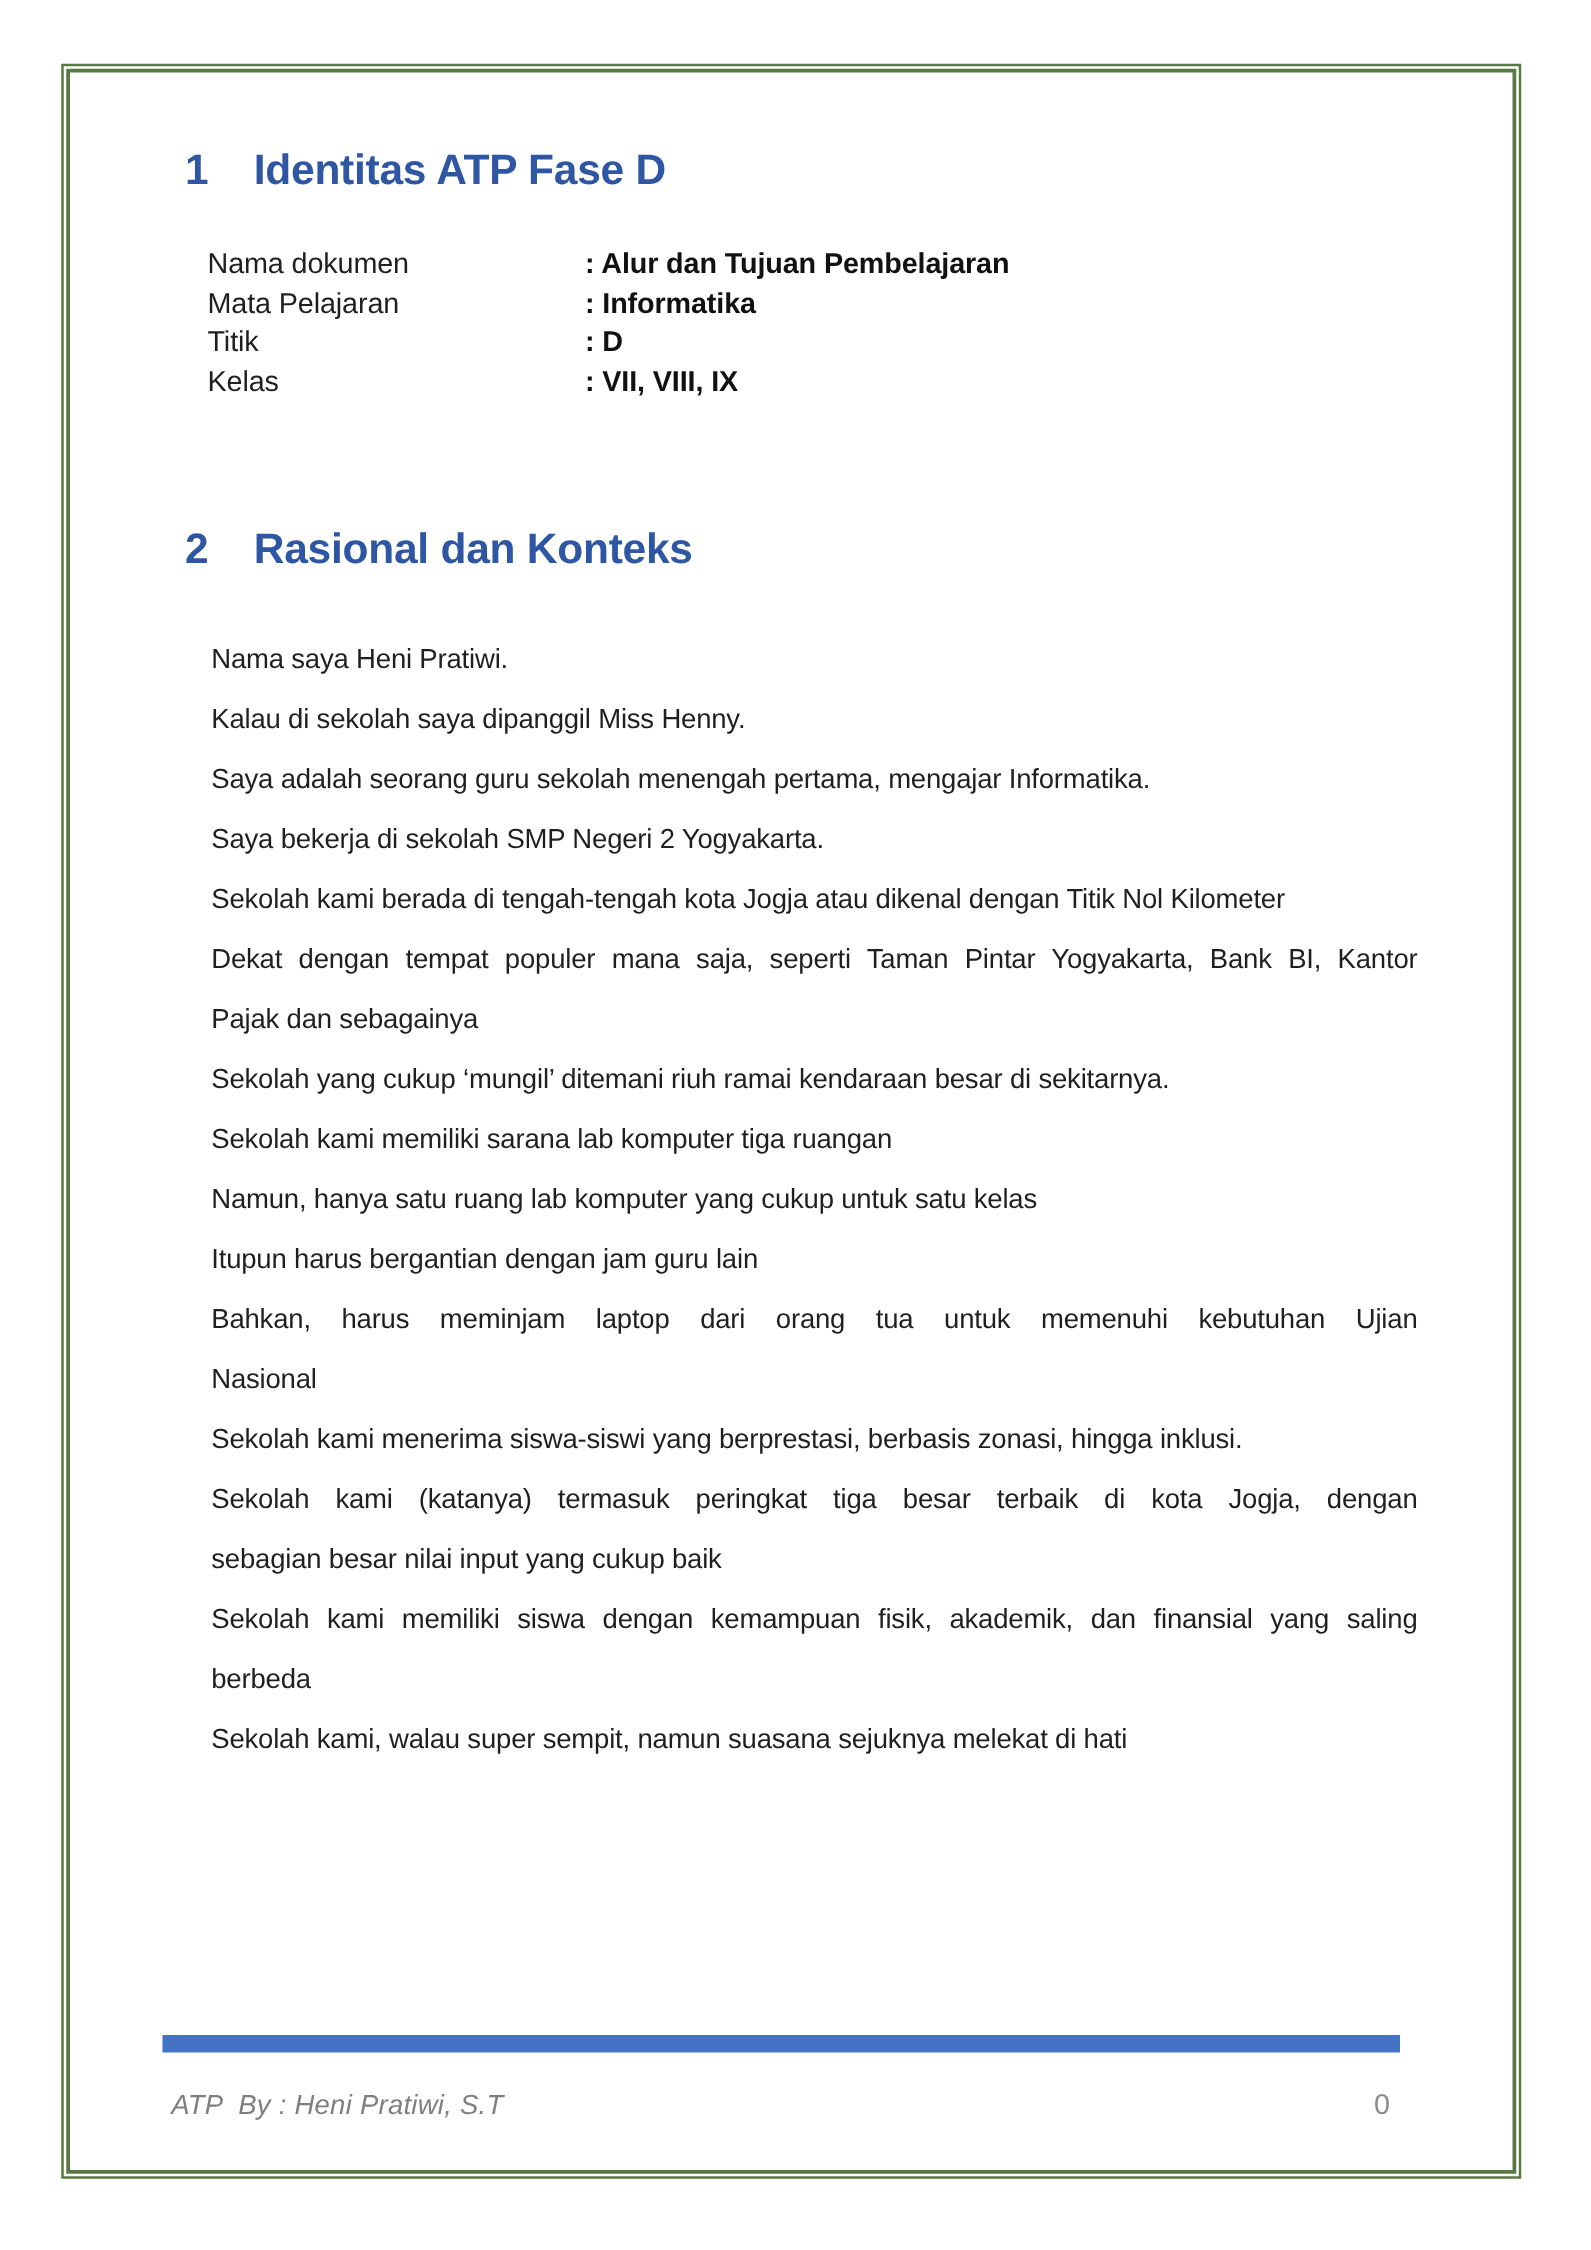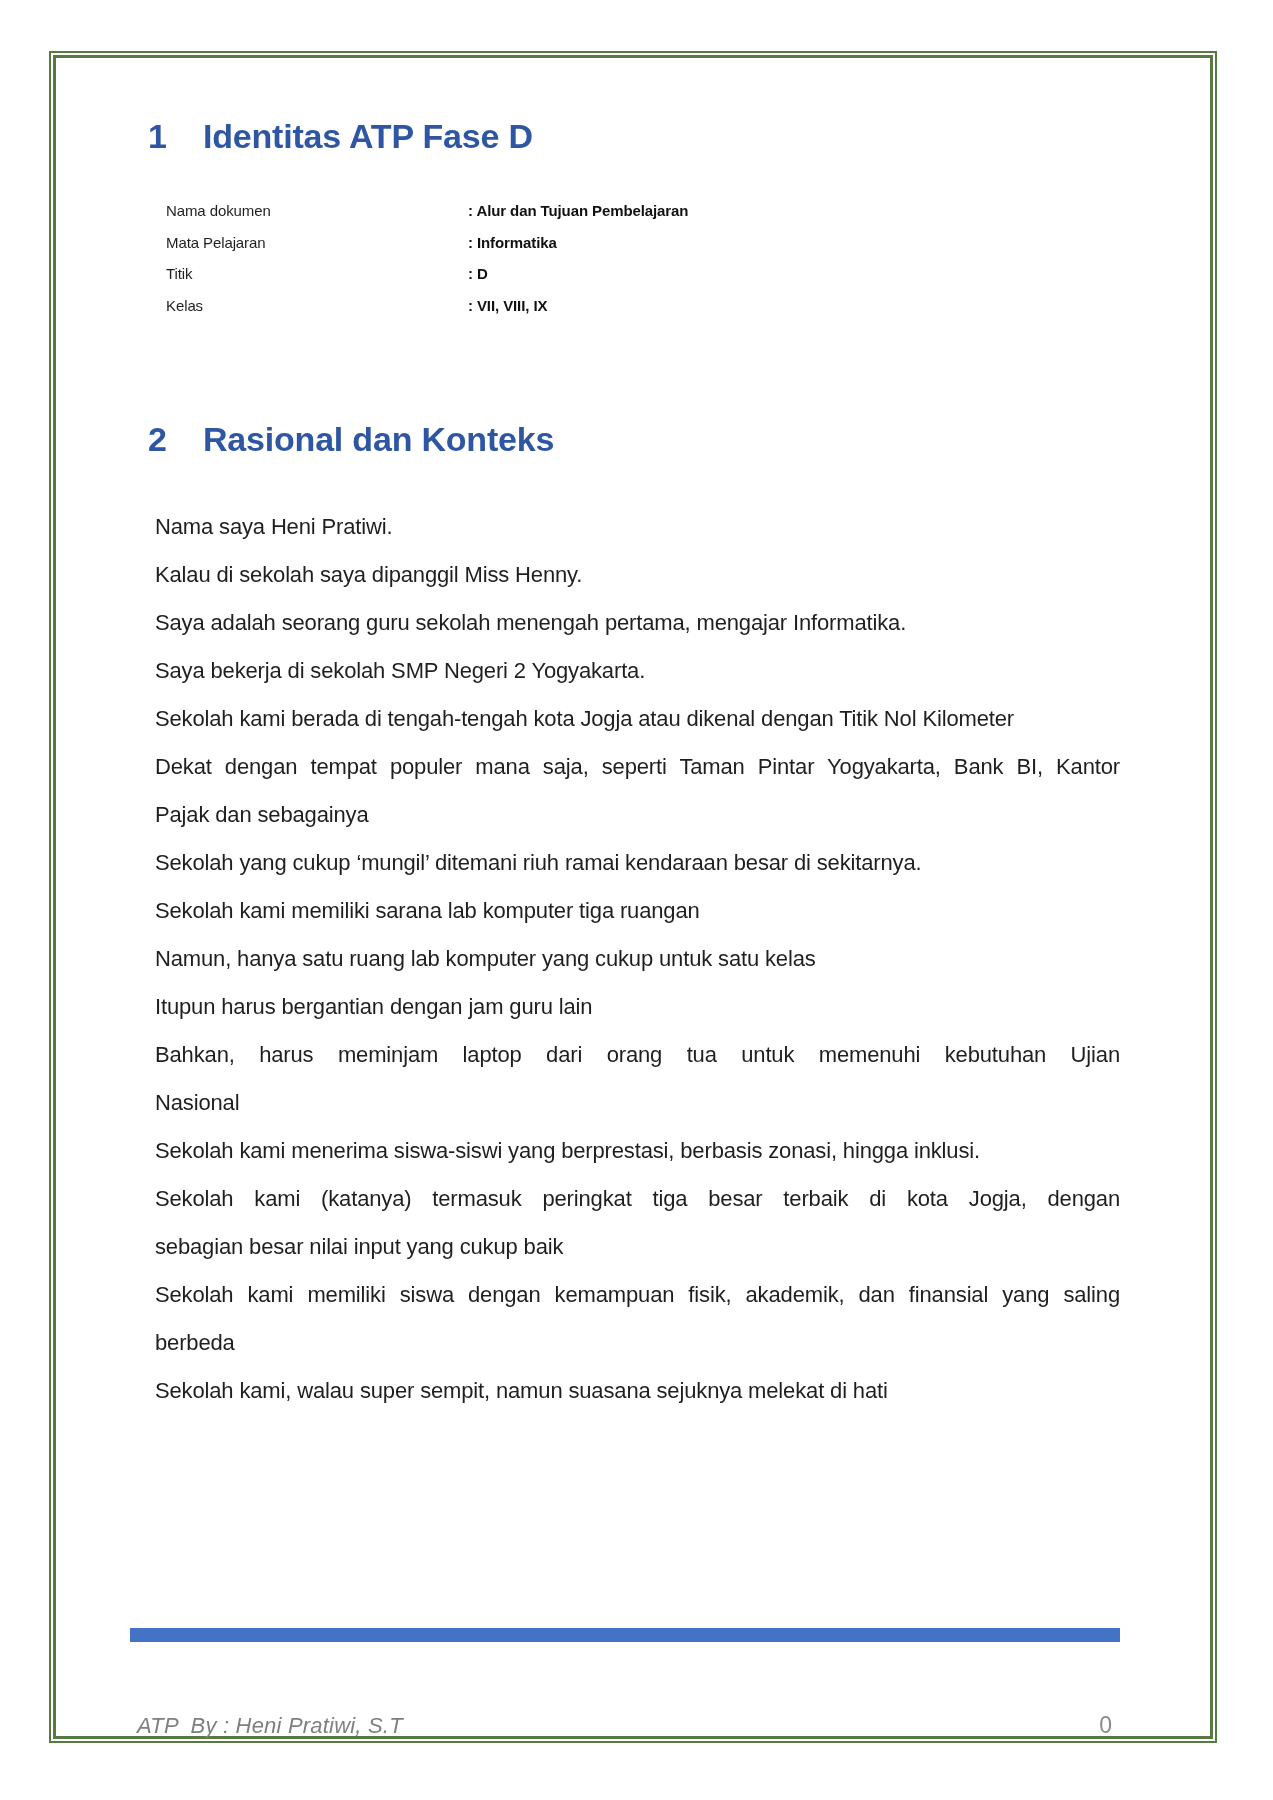--- a/index.html
+++ b/index.html
@@ -24,38 +24,38 @@
     font-size:34px; font-weight:700; line-height:40px;
     color:var(--heading-blue, #2e56a3);
     display:flex; letter-spacing:-0.2px;
   }
   .doc-heading .num { width:55px; flex:0 0 55px; }
   .h1 { top:116px; }
   .h2 { top:419px; }
   
   .info {
     position:absolute; left:166px; top:195px;
-    font-size:15px; line-height:31.5px; letter-spacing:-0.1px;
+    font-size:23px; line-height:31.5px; letter-spacing:-0.1px;
   }
   .info-label { display:inline-block; width:302px; }
   .info-value { font-weight:700; color:#111; }
   
   .paras {
-    position:absolute; left:155px; top:503px; width:965px;
+    position:absolute; left:169px; top:503px; width:965px;
     font-size:22px; line-height:48px; letter-spacing:-0.15px;
   }
   .para { margin:0; }
   .line.just { text-align:justify; text-align-last:justify; }
   
   .footer-bar {
     position:absolute; left:130px; top:1628px; width:990px; height:14px;
     background:var(--bar-blue, #4472c4);
   }
   .footer-row {
-    position:absolute; left:137px; top:1712px; width:975px;
+    position:absolute; left:137px; top:1670px; width:975px;
     display:flex; justify-content:space-between; align-items:baseline;
   }
   .footer-author {
     font-style:italic; color:var(--footer-gray, #7f7f7f);
     font-size:22px; white-space:pre; letter-spacing:0.2px;
   }
   .page-number { color:#8a8a8a; font-size:23px; }
 </style>
 </head>
 <body style="--heading-blue: #2e56a3; --bar-blue: #4472c4; --border-green: #587a42; --footer-gray: #7f7f7f;">

